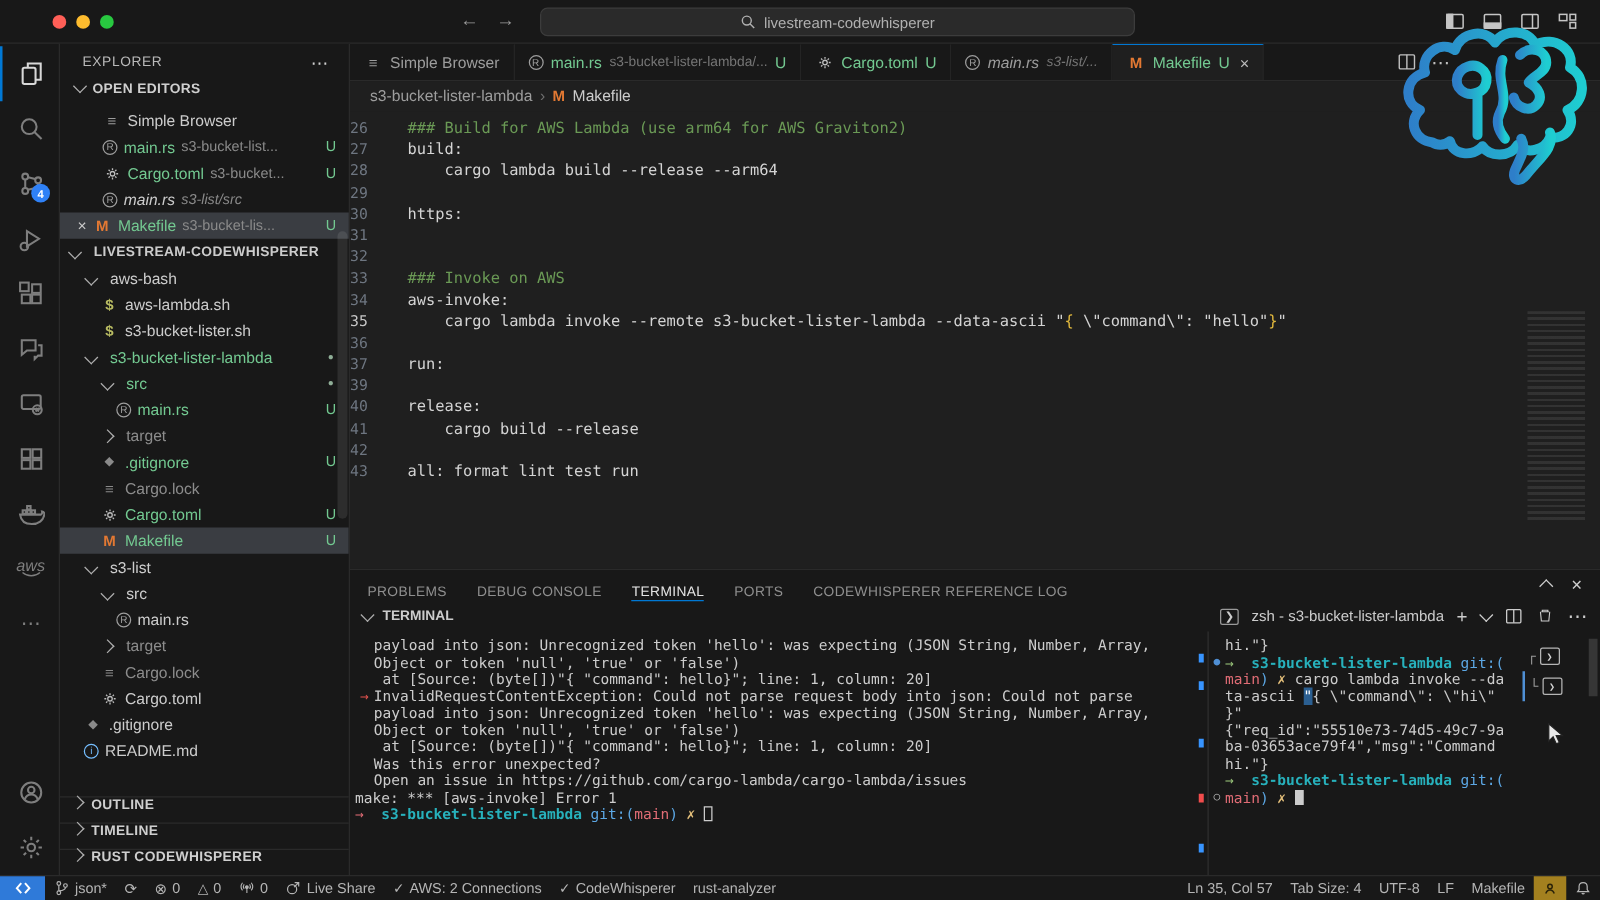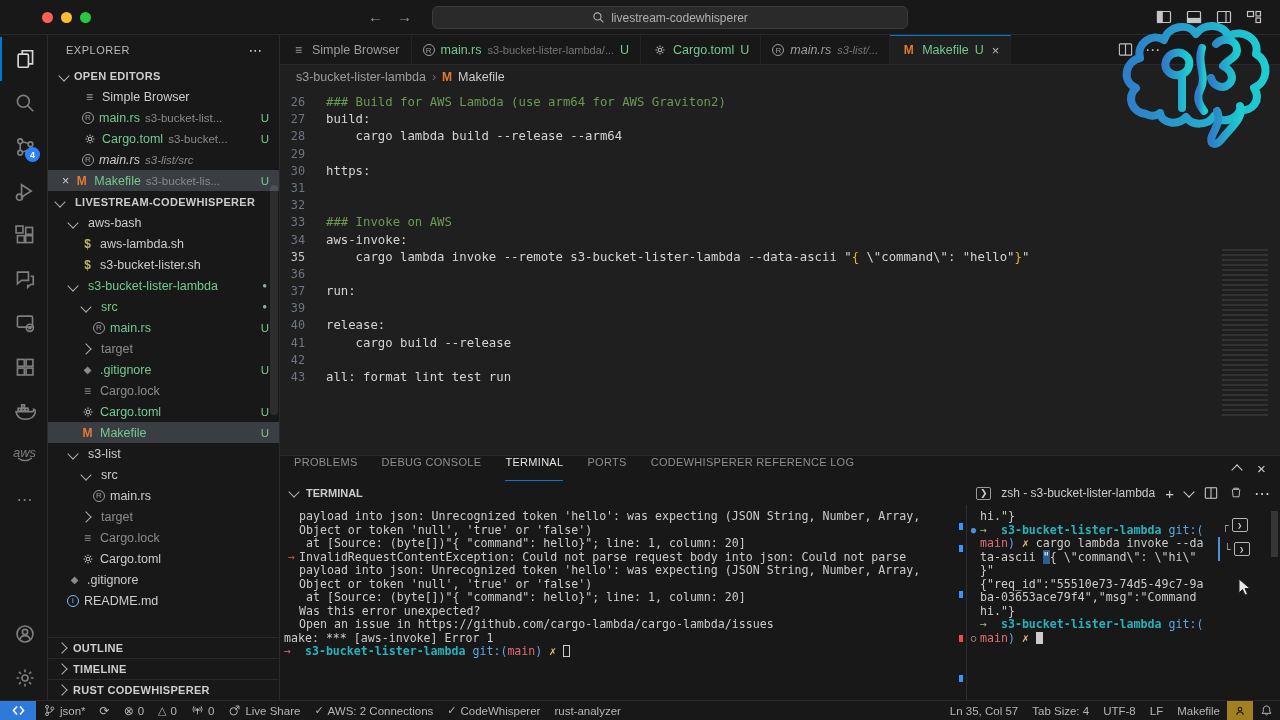--- a/index.html
+++ b/index.html
@@ -19,21 +19,21 @@
   
   .workbench{display:flex;height:665px}
   .activitybar{width:48px;background:#181818;border-right:1px solid #2a2a2a;display:flex;flex-direction:column;align-items:stretch;padding-top:2px}
   .ab-item{height:44px;display:flex;align-items:center;justify-content:center;color:#7e7e7e;position:relative;border-left:2px solid transparent}
   .ab-item.active{color:#d8d8d8;border-left:2px solid #0078d4}
   .ab-badge{position:absolute;right:7px;bottom:7px;min-width:15px;height:15px;border-radius:50%;background:#2f81f7;color:#fff;font-size:9px;display:flex;align-items:center;justify-content:center;font-weight:700}
   .ab-spacer{flex:1}
 
   .sidebar{width:232px;background:#181818;border-right:1px solid #2a2a2a;display:flex;flex-direction:column;position:relative}
   .sb-header{height:30px;display:flex;align-items:center;justify-content:space-between;padding:0 16px 0 18px;font-size:11px;letter-spacing:.5px;color:#b9b9b9}
-  .sec-h{height:21px;display:flex;align-items:center;font-weight:700;font-size:11px;color:#cfcfcf;padding-left:4px;letter-spacing:.3px}
+  .sec-h{height:21px;display:flex;align-items:flex-start;font-weight:700;font-size:11px;color:#cfcfcf;padding-left:4px;letter-spacing:.3px}
   .row{height:21px;display:flex;align-items:center;gap:5px;white-space:nowrap;overflow:hidden}
   .row .lbl{color:#cccccc}
   .row .lbl.green{color:#73c991}
   .row .lbl.dim{color:#8c8c8c}
   .row .lbl.ital{font-style:italic}
   .row .desc{color:#8a8a8a;font-size:11.5px;overflow:hidden;text-overflow:ellipsis}
   .row .desc.ital{font-style:italic}
   .row .u{margin-left:auto;margin-right:10px;color:#73c991;font-size:11.5px}
   .row .dot{margin-left:auto;margin-right:12px;color:#8fae97;font-size:8px}
   .row.sel{background:#3a3d42}
@@ -54,31 +54,31 @@
   .tab .g{color:#73c991}
   .tab .ital{font-style:italic}
   .tab.active{background:#1f1f1f;border-top:1.5px solid #0078d4}
   .tab .x{color:#bdbdbd;margin-left:2px;font-size:13px}
   .tab-actions{margin-left:auto;display:flex;align-items:center;gap:12px;padding-right:120px;color:#c0c0c0}
   .breadcrumb{height:24px;display:flex;align-items:center;gap:6px;padding-left:16px;color:#9d9d9d;font-size:12.5px;background:#1f1f1f}
   .bc-sep{color:#6f6f6f}
 
   .code-area{flex:1;position:relative;background:#1f1f1f;font-family:"DejaVu Sans Mono","DejaVu Sans",monospace;font-size:12.3px;padding-top:5px;overflow:hidden}
   .cl{display:flex;height:17.2px;line-height:17.2px}
-  .cl .ln{width:46px;text-align:right;padding-right:21px;color:#6e7681;flex:none;font-size:11.8px}
+  .cl .ln{width:46px;padding-right:21px;color:#6e7681;flex:none;font-size:11.8px}
   .cl .ln.on{color:#c6c6c6}
   .cl .lc{white-space:pre;color:#d4d4d4}
   .c-cm{color:#6a9955}
   .c-gold{color:#e2b93d}
   .minimap{position:absolute;right:12px;top:160px;width:46px;height:170px;opacity:.45;background:repeating-linear-gradient(180deg,#4a4a4a 0 2px,transparent 2px 5px)}
 
   
   .panel{height:245px;background:#181818;border-top:1px solid #2a2a2a;display:flex;flex-direction:column}
   .panel-tabs{height:25px;display:flex;align-items:center;padding:0 14px;gap:24px;font-size:11px;letter-spacing:.3px;color:#8f8f8f}
-  .ptab{height:100%;display:flex;align-items:flex-start;border-bottom:1px solid transparent}
+  .ptab{height:100%;display:flex;align-items:flex-end;border-bottom:1px solid transparent}
   .ptab.active{color:#e4e4e4;border-bottom:1px solid #0078d4}
   .panel-right{margin-left:auto;display:flex;gap:16px;color:#cfcfcf;align-items:center}
   .term-header{height:24px;display:flex;align-items:center;padding:0 10px;font-size:11px;font-weight:700;color:#cccccc;gap:6px}
   .th-right{margin-left:auto;display:flex;align-items:center;gap:10px;font-weight:400;font-size:12px;color:#cccccc}
   .prompt-box{width:15px;height:13px;border:1px solid #9a9a9a;border-radius:2px;font-size:9px;display:inline-flex;align-items:center;justify-content:center;color:#cccccc}
   .term-body{flex:1;display:flex;font-family:"DejaVu Sans Mono","DejaVu Sans",monospace;font-size:11.6px;position:relative;overflow:hidden}
   .term-left{flex:1;padding:5px 0 0 4px;line-height:13.55px}
   .tl{display:flex}
   .tl .deco{width:15px;flex:none;text-align:center}
   .tl .txt{white-space:pre}

